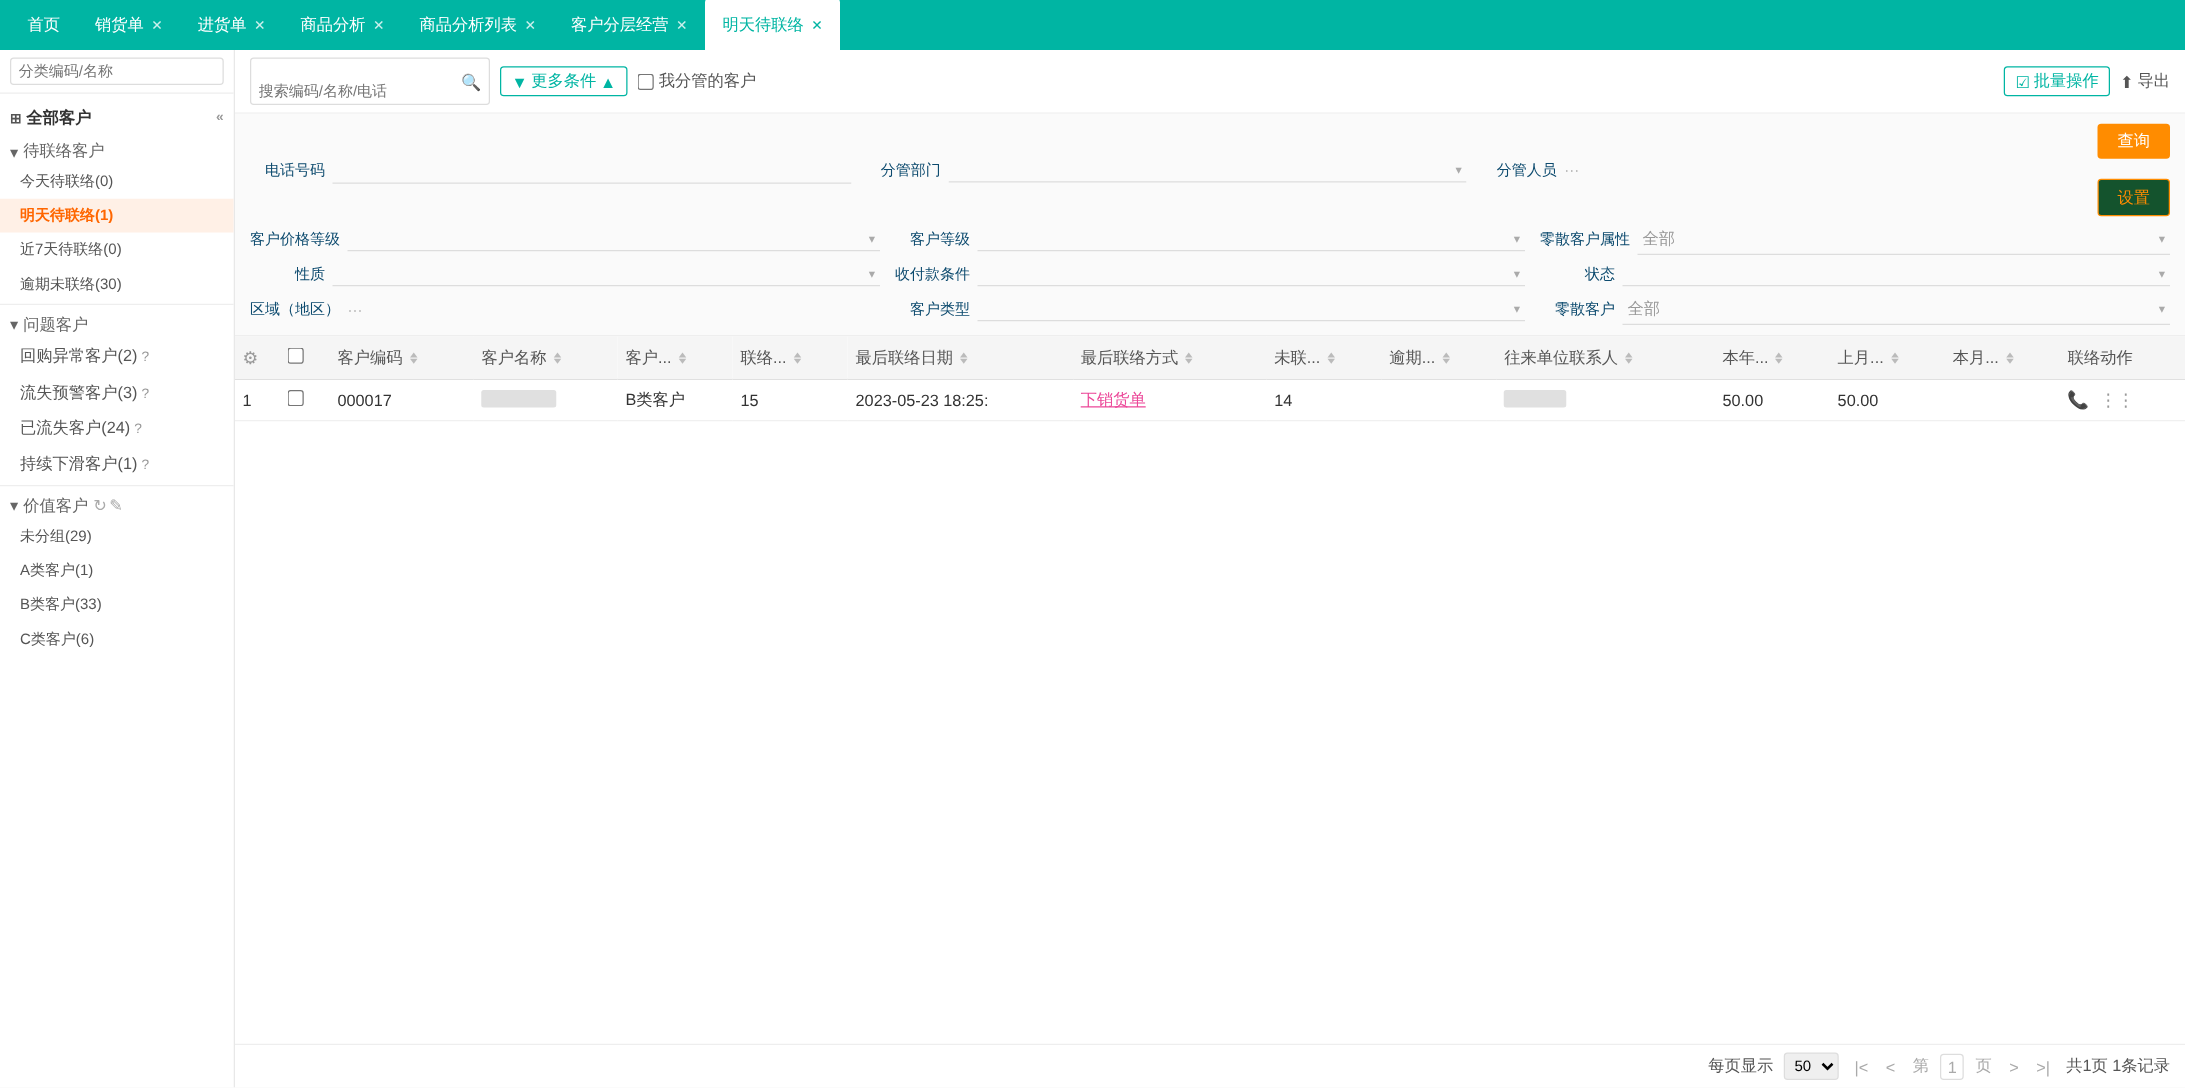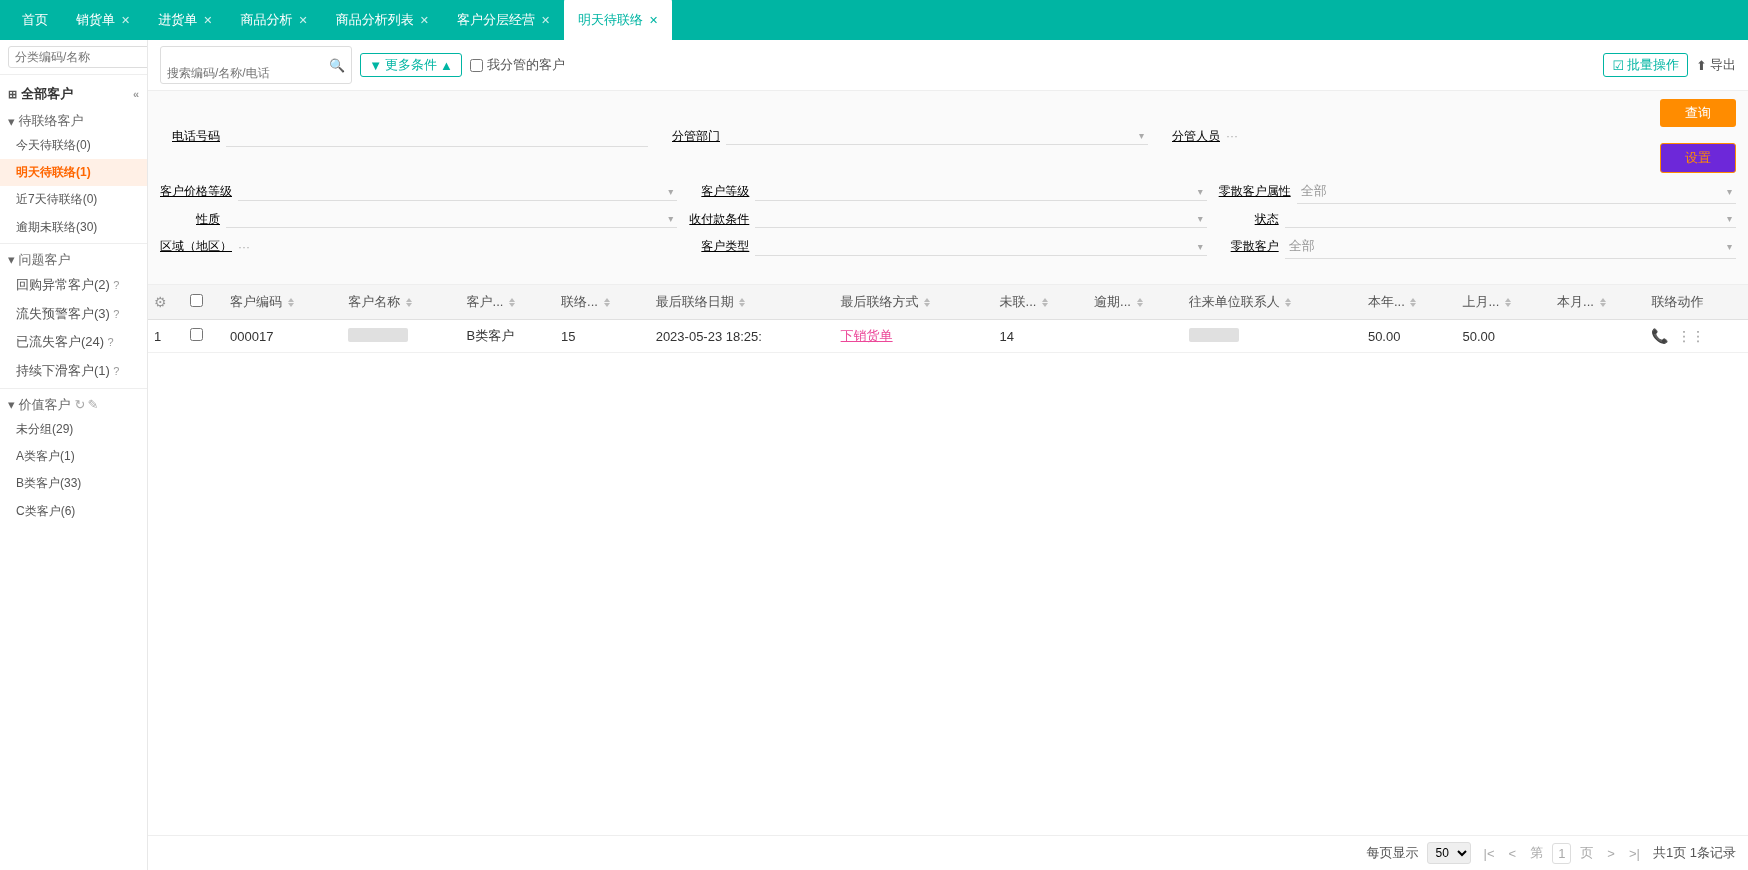--- a/index.html
+++ b/index.html
@@ -9,21 +9,21 @@
     .top-nav { background: #00b5a3; display: flex; align-items: center; height: 40px; padding: 0 8px; }
     .nav-item { color: #fff; padding: 0 14px; height: 44px; display: flex; align-items: center; cursor: pointer; font-size: 13px; position: relative; white-space: nowrap; }
     .nav-item.active { background: #fff; color: #00b5a3; border-radius: 4px 4px 0 0; }
     .nav-item .close { margin-left: 6px; font-size: 11px; color: rgba(255,255,255,0.8); cursor: pointer; }
     .nav-item.active .close { color: #00b5a3; }
 
     
     .main-layout { display: flex; height: calc(100vh - 40px); }
 
     
-    .sidebar { width: 148px; background: #fff; border-right: 1px solid #e8e8e8; overflow-y: auto; flex-shrink: 0; }
+    .sidebar { width: 188px; background: #fff; border-right: 1px solid #e8e8e8; overflow-y: auto; flex-shrink: 0; }
     .sidebar-search { padding: 6px 8px; display: flex; align-items: center; border-bottom: 1px solid #eee; }
     .sidebar-search input { flex: 1; border: 1px solid #ddd; border-radius: 3px; padding: 3px 6px; font-size: 12px; outline: none; color: #999; }
     .sidebar-section { padding: 6px 0; }
     .sidebar-title { display: flex; align-items: center; padding: 4px 8px; font-weight: bold; font-size: 13px; color: #333; cursor: pointer; }
     .sidebar-title .grid-icon { margin-right: 4px; font-size: 11px; color: #555; }
     .sidebar-title .collapse-icon { margin-left: auto; font-size: 11px; color: #999; }
     .sidebar-group-title { padding: 5px 8px 2px 8px; color: #666; font-size: 12px; display: flex; align-items: center; }
     .sidebar-group-title .arrow { margin-right: 4px; color: #666; }
     .sidebar-item { padding: 4px 8px 4px 16px; color: #555; font-size: 12px; cursor: pointer; line-height: 1.6; }
     .sidebar-item.active { background: #fff0e6; color: #ff6600; font-weight: bold; }
@@ -40,29 +40,29 @@
     .filter-more { display: flex; align-items: center; color: #00b5a3; cursor: pointer; font-size: 12px; border: 1px solid #00b5a3; padding: 2px 8px; border-radius: 3px; gap: 3px; }
     .filter-my { display: flex; align-items: center; gap: 4px; color: #555; font-size: 12px; cursor: pointer; }
     .filter-my input[type=checkbox] { cursor: pointer; }
     .filter-actions { margin-left: auto; display: flex; gap: 8px; align-items: center; }
     .btn-batch { color: #00b5a3; font-size: 12px; cursor: pointer; display: flex; align-items: center; gap: 3px; border: 1px solid #00b5a3; padding: 2px 8px; border-radius: 3px; }
     .btn-export { color: #555; font-size: 12px; cursor: pointer; display: flex; align-items: center; gap: 3px; }
 
     
     .adv-filter { background: #fafafa; border-bottom: 1px solid #eee; padding: 8px 12px; }
     .adv-filter-row { display: flex; align-items: center; margin-bottom: 6px; gap: 12px; }
-    .adv-filter-row:last-child { margin-bottom: 17px; }
+    .adv-filter-row:last-child { margin-bottom: 0; }
     .filter-field { display: flex; align-items: center; flex: 1; gap: 6px; }
-    .filter-label { color: #000000; font-size: 12px; white-space: nowrap; min-width: 60px; text-align: right; text-decoration: underline; }
+    .filter-label { color: #0c4a6e; font-size: 12px; white-space: nowrap; min-width: 60px; text-align: right; }
     .filter-input { flex: 1; border: none; border-bottom: 1px solid #ddd; outline: none; padding: 3px 4px; font-size: 12px; background: transparent; }
     .filter-select { flex: 1; display: flex; align-items: center; border-bottom: 1px solid #ddd; padding: 3px 4px; cursor: pointer; justify-content: space-between; font-size: 12px; color: #999; }
     .filter-select .chev { color: #aaa; font-size: 10px; }
     .filter-dots { color: #aaa; font-size: 12px; cursor: pointer; }
     .btn-query { background: #ff8c00; color: #fff; border: none; padding: 5px 16px; border-radius: 3px; cursor: pointer; font-size: 13px; }
-    .btn-set { background: #6d28d9; color: #ff8c00; border: 1px solid #ff8c00; padding: 5px 24px; border-radius: 3px; cursor: pointer; font-size: 13px; }
+    .btn-set { background: #14532d; color: #ff8c00; border: 1px solid #ff8c00; padding: 5px 12px; border-radius: 3px; cursor: pointer; font-size: 13px; }
     .filter-actions-right { display: flex; flex-direction: column; gap: 16px; margin-left: auto; }
 
     
     .table-wrap { flex: 1; overflow: auto; }
     table { width: 100%; border-collapse: collapse; font-size: 12px; }
     thead tr { background: #f5f5f5; }
     th { padding: 8px 6px; text-align: left; border-bottom: 1px solid #e0e0e0; color: #555; font-weight: normal; white-space: nowrap; position: sticky; top: 0; background: #f5f5f5; z-index: 1; }
     th .sort { display: inline-flex; flex-direction: column; margin-left: 2px; gap: 1px; vertical-align: middle; }
     th .sort span { width: 0; height: 0; display: block; }
     th .sort .up { border-left: 3px solid transparent; border-right: 3px solid transparent; border-bottom: 4px solid #bbb; }

